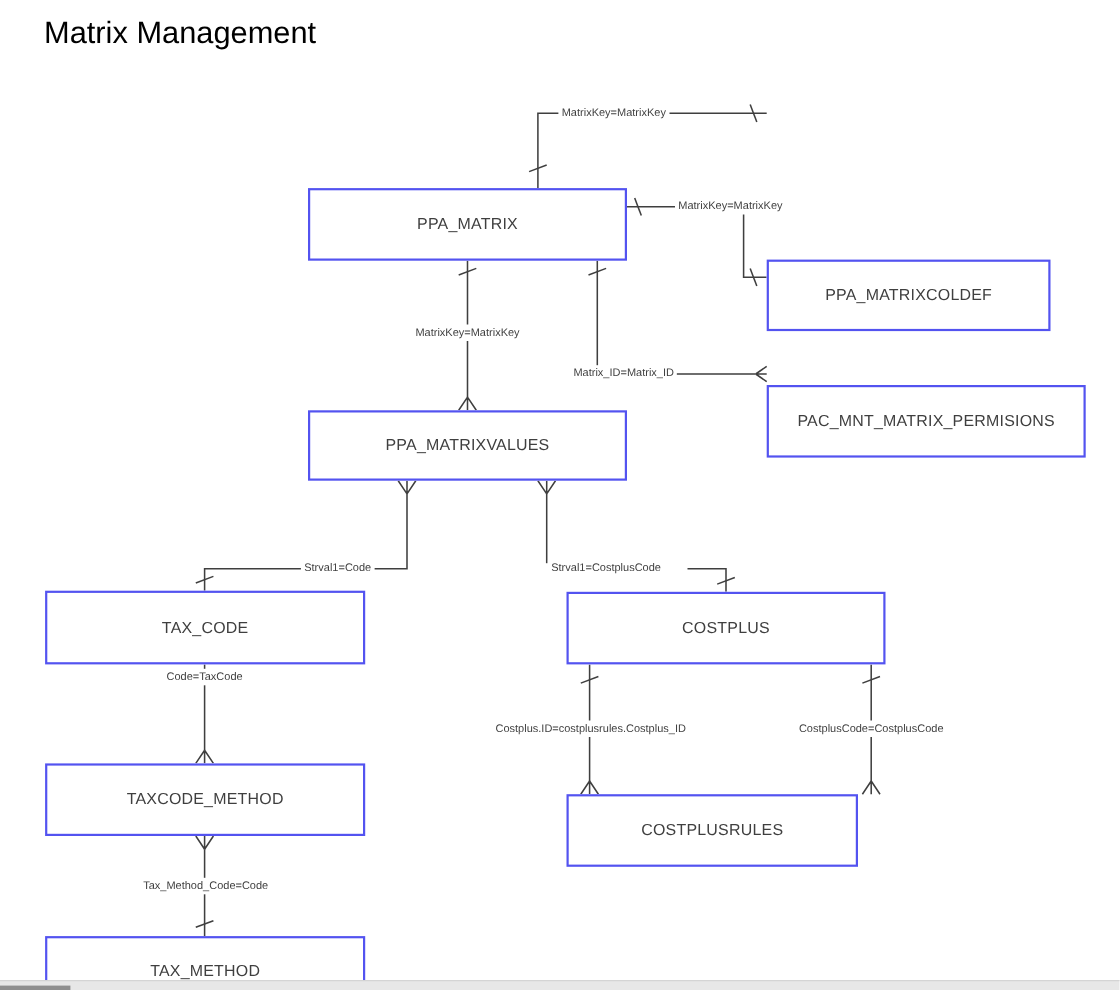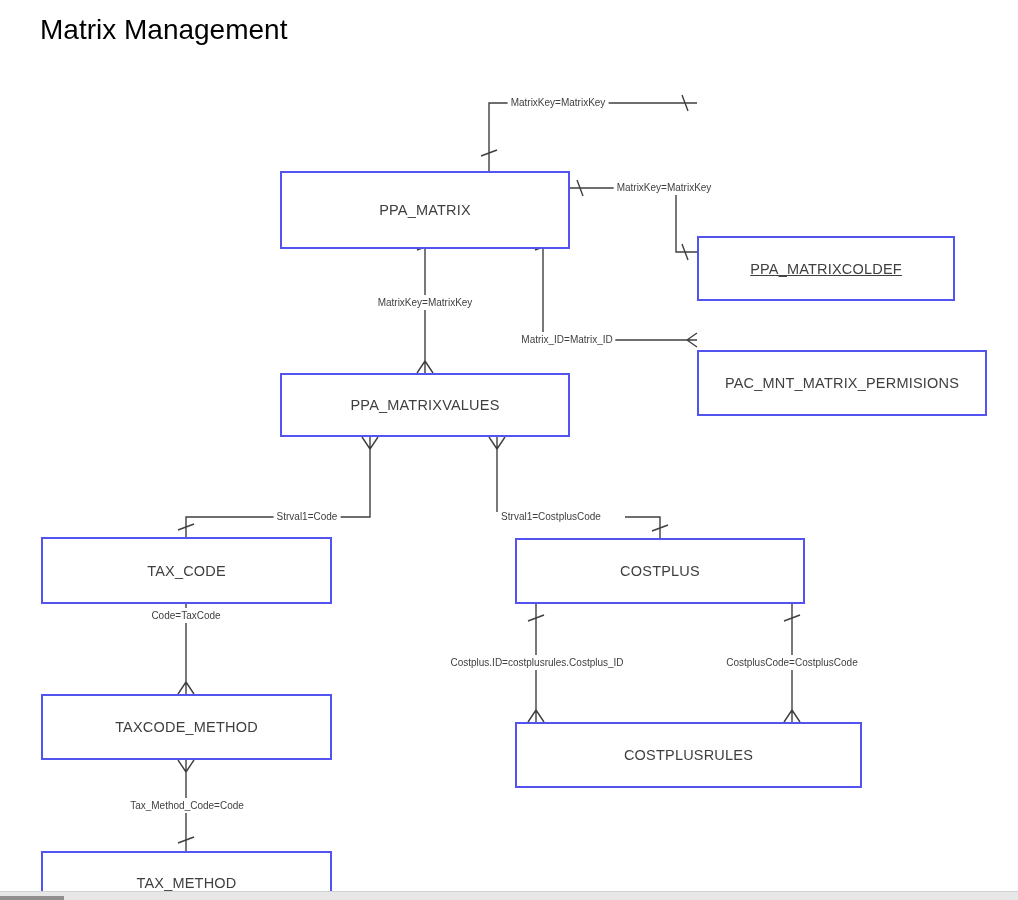--- a/index.html
+++ b/index.html
@@ -96,35 +96,35 @@
     </g>
 
     <g>
       <path d="M792,604 V710"></path>
       <path d="M784,621 L800,615"></path>
       <path d="M792,710 V722 M792,710 L784,722 M792,710 L800,722"></path>
     </g>
   </svg>
 
 
-  <div class="entity" style="left:280px;top:171px;width:290px;height:78px;">PPA_MATRIX</div>
+  <div class="entity" style="left:280px;top:171px;width:290px;height:66px;">PPA_MATRIX</div>
 
-  <div class="entity" style="left:697px;top:236px;width:258px;height:65px;text-decoration:underline;">PPA_MATRIXCOLDEF</div>
+  <div class="entity" style="left:697px;top:236px;width:258px;height:65px;">PPA_MATRIXCOLDEF</div>
 
   <div class="entity" style="left:697px;top:326px;width:290px;height:66px;margin-top:24px;">PAC_MNT_MATRIX_PERMISIONS</div>
 
   <div class="entity" style="left:280px;top:373px;width:290px;height:64px;">PPA_MATRIXVALUES</div>
 
   <div class="entity" style="left:41px;top:537px;width:291px;height:67px;">TAX_CODE</div>
 
   <div class="entity" style="left:41px;top:694px;width:291px;height:66px;">TAXCODE_METHOD</div>
 
   <div class="entity" style="left:515px;top:538px;width:290px;height:66px;">COSTPLUS</div>
 
-  <div class="entity" style="left:515px;top:722px;width:347px;height:66px;">COSTPLUSRULES</div>
+  <div class="entity" style="left:515px;top:722px;width:265px;height:66px;">COSTPLUSRULES</div>
 
   <div class="entity" style="left:41px;top:851px;width:291px;height:64px;">TAX_METHOD</div>
 
   <span class="rel-label" style="left:558px;top:95px;">MatrixKey=MatrixKey</span>
 
   <span class="rel-label" style="left:664px;top:180px;">MatrixKey=MatrixKey</span>
 
   <span class="rel-label" style="left:425px;top:295px;">MatrixKey=MatrixKey</span>
 
   <span class="rel-label" style="left:567px;top:332px;">Matrix_ID=Matrix_ID</span>

